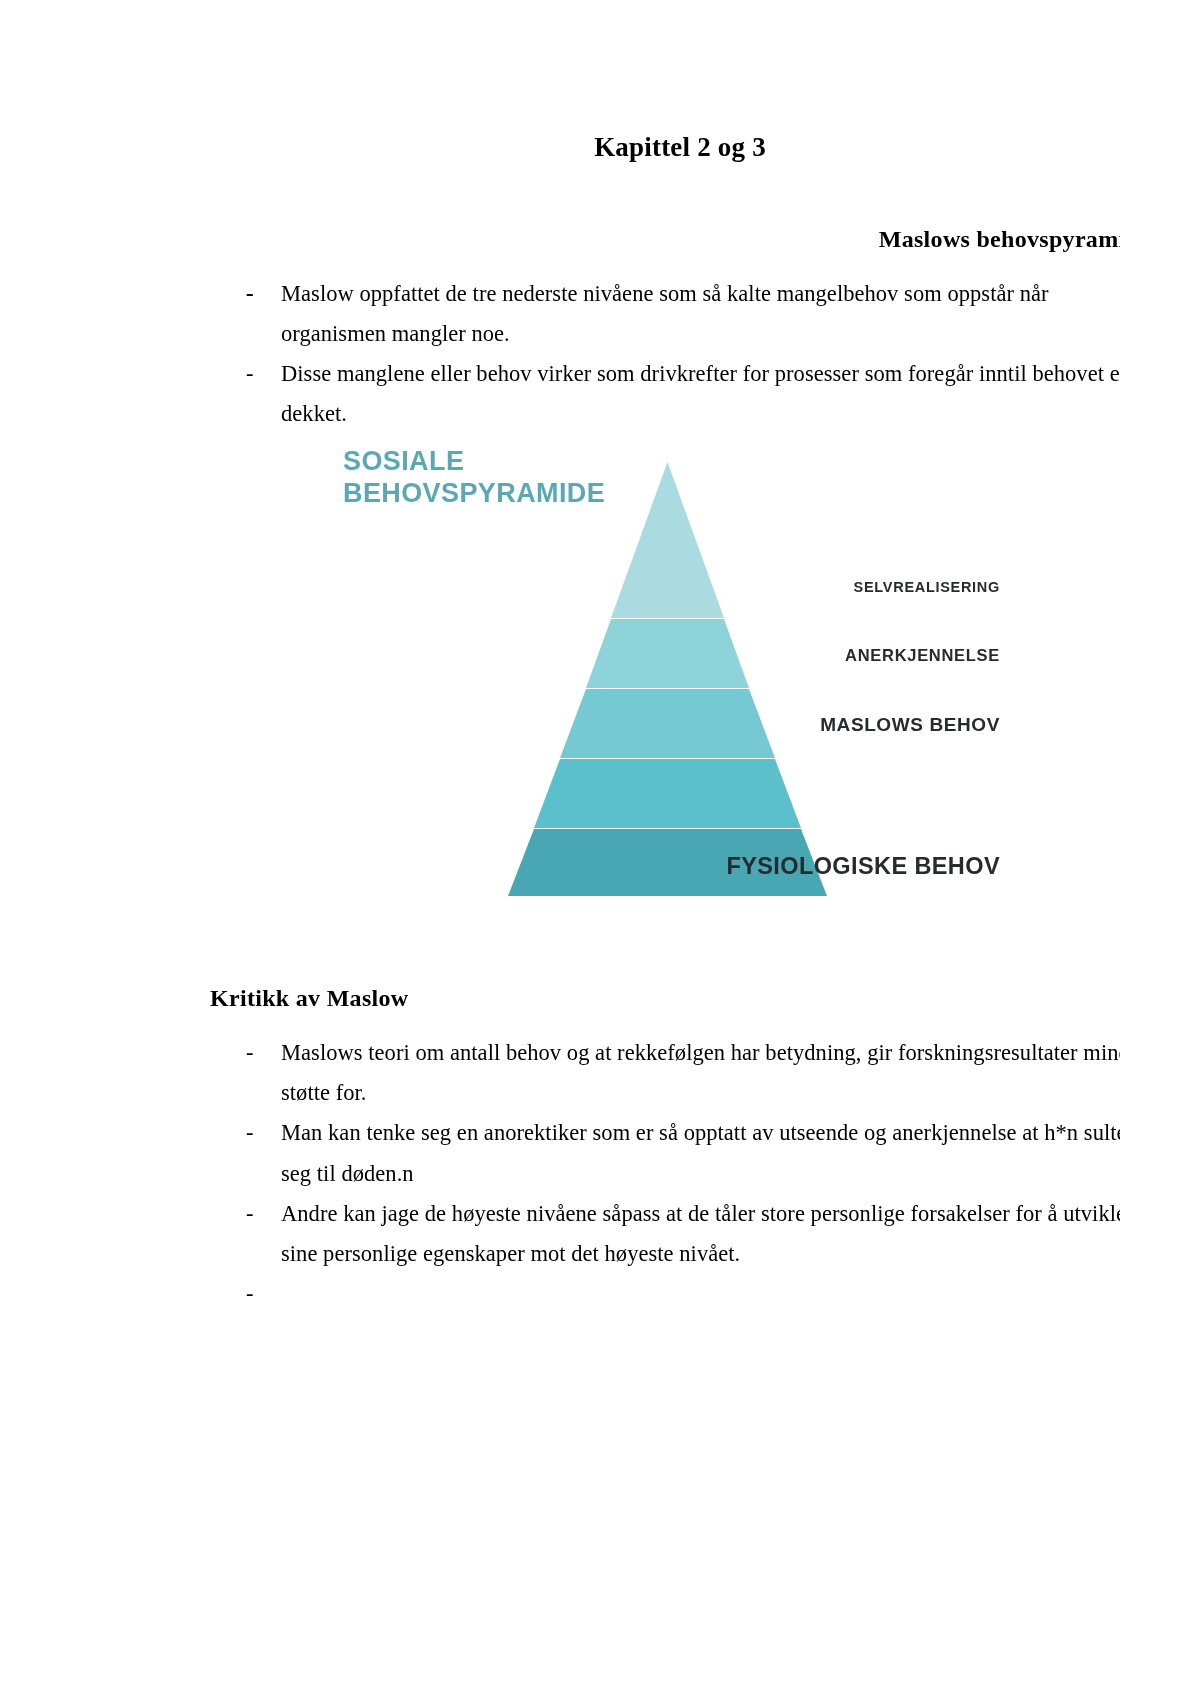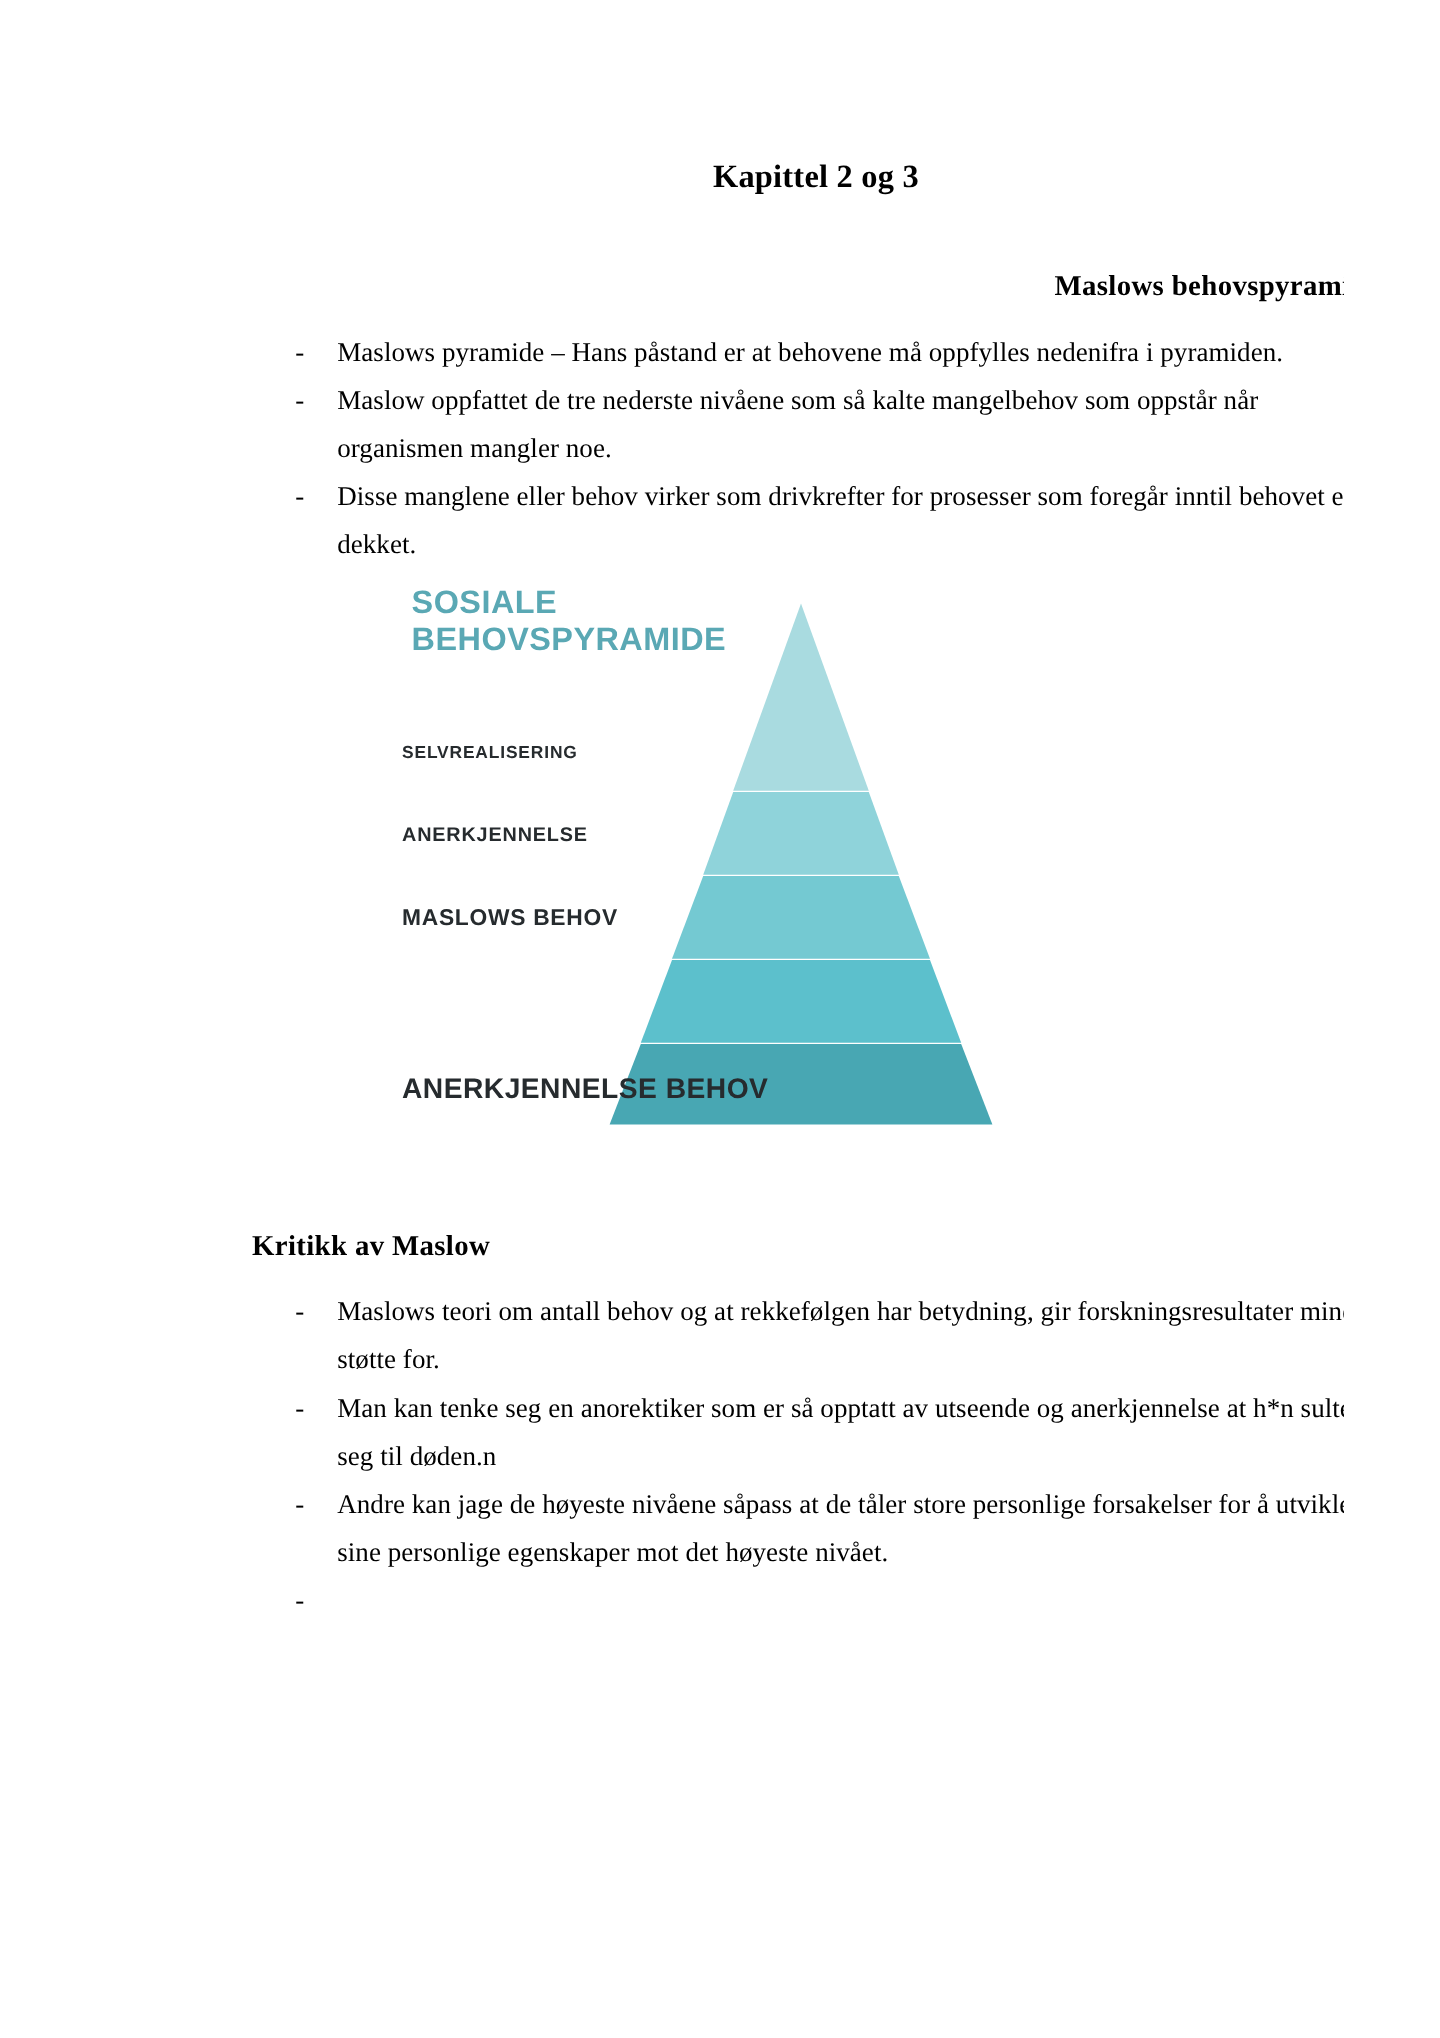--- a/index.html
+++ b/index.html
@@ -94,21 +94,21 @@
   .pyramid {
     position: absolute;
     left: 0;
     top: 0;
     width: 665px;
     height: 455px;
   }
   .tier-label {
     position: absolute;
     width: 100%;
-    text-align: left;
+    text-align: right;
     font-family: "Liberation Sans", "DejaVu Sans", sans-serif;
     font-weight: bold;
     color: #262b2e;
     pointer-events: none;
   }
   .tier-label.t0 { top: 135px;  font-size: 14.5px; letter-spacing: 0.7px; }
   .tier-label.t1 { top: 202px;  font-size: 16.5px; letter-spacing: 0.7px; }
   .tier-label.t2 { top: 270px;  font-size: 19px;   letter-spacing: 0.6px; }
   .tier-label.t3 { top: 341px;  font-size: 21px;   letter-spacing: 0.5px; }
   .tier-label.t4 { top: 409px;  font-size: 23.5px; letter-spacing: 0.4px; }
@@ -129,21 +129,20 @@
 <div class="page">
   <div class="content">
 
     <h1 class="doc-title">Kapittel 2 og 3</h1>
 
     <h2 class="section-heading heading-maslow">Maslows behovspyramide</h2>
 
     <ul class="bullet-list">
       <li class="bullet-item">
         <span class="bullet-dash">-</span>
-        <span>Maslows pyramide – Hans påstand er at behovene må oppfylles nedenifra i pyramiden.</span>
       </li>
       <li class="bullet-item">
         <span class="bullet-dash">-</span>
         <span>Maslow oppfattet de tre nederste nivåene som så kalte mangelbehov som oppstår når organismen mangler noe.</span>
       </li>
       <li class="bullet-item">
         <span class="bullet-dash">-</span>
         <span>Disse manglene eller behov virker som drivkrefter for prosesser som foregår inntil behovet er dekket.</span>
       </li>
     </ul>
@@ -161,21 +160,21 @@
         <polygon points="251,245 414,245 440,314 225,314" fill="#74c9d2"></polygon>
 
         <polygon points="225,315 440,315 466,384 199,384" fill="#5cc0cc"></polygon>
 
         <polygon points="199,385 466,385 492,452 173,452" fill="#48a7b3"></polygon>
       </svg>
 
       <div class="tier-label t0">SELVREALISERING</div>
       <div class="tier-label t1">ANERKJENNELSE</div>
       <div class="tier-label t2">MASLOWS BEHOV</div>
-      <div class="tier-label t4">ANERKJENNELSE BEHOV</div>
+      <div class="tier-label t4">FYSIOLOGISKE BEHOV</div>
     </div>
 
 
     <div class="gap-before-kritikk"></div>
 
     <h2 class="section-heading heading-kritikk">Kritikk av Maslow</h2>
 
     <ul class="bullet-list">
       <li class="bullet-item">
         <span class="bullet-dash">-</span>

